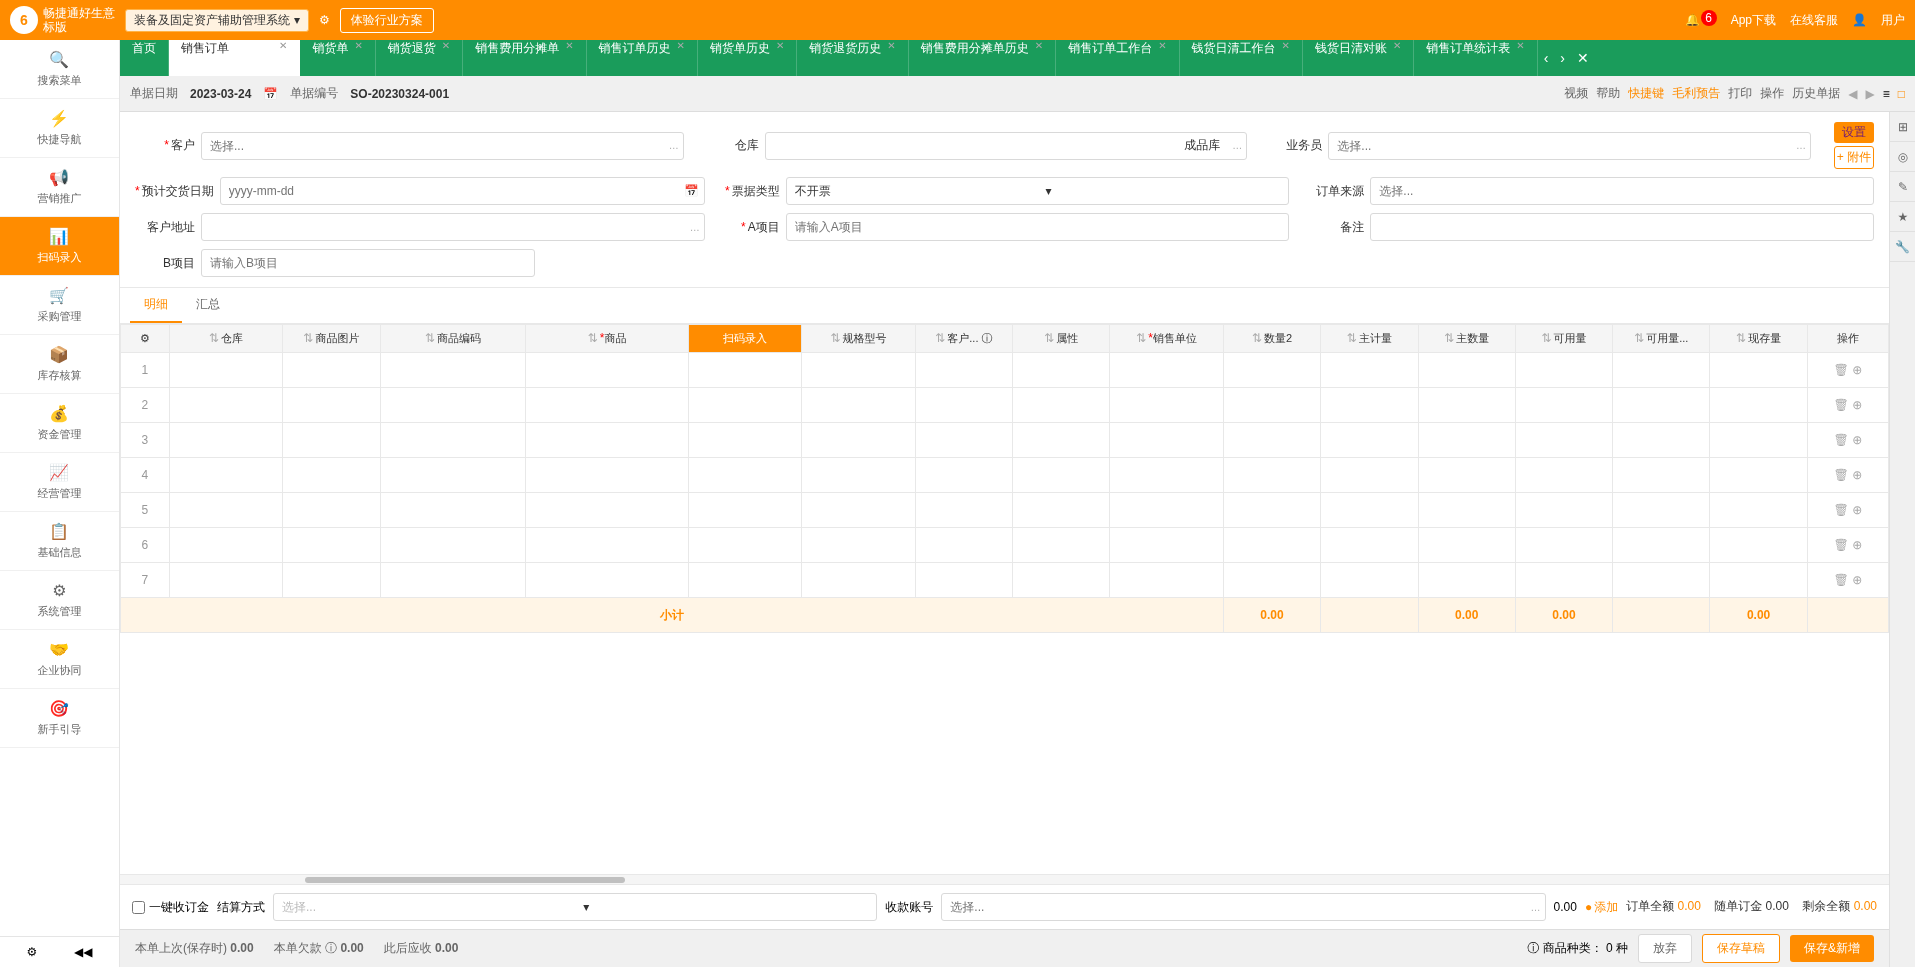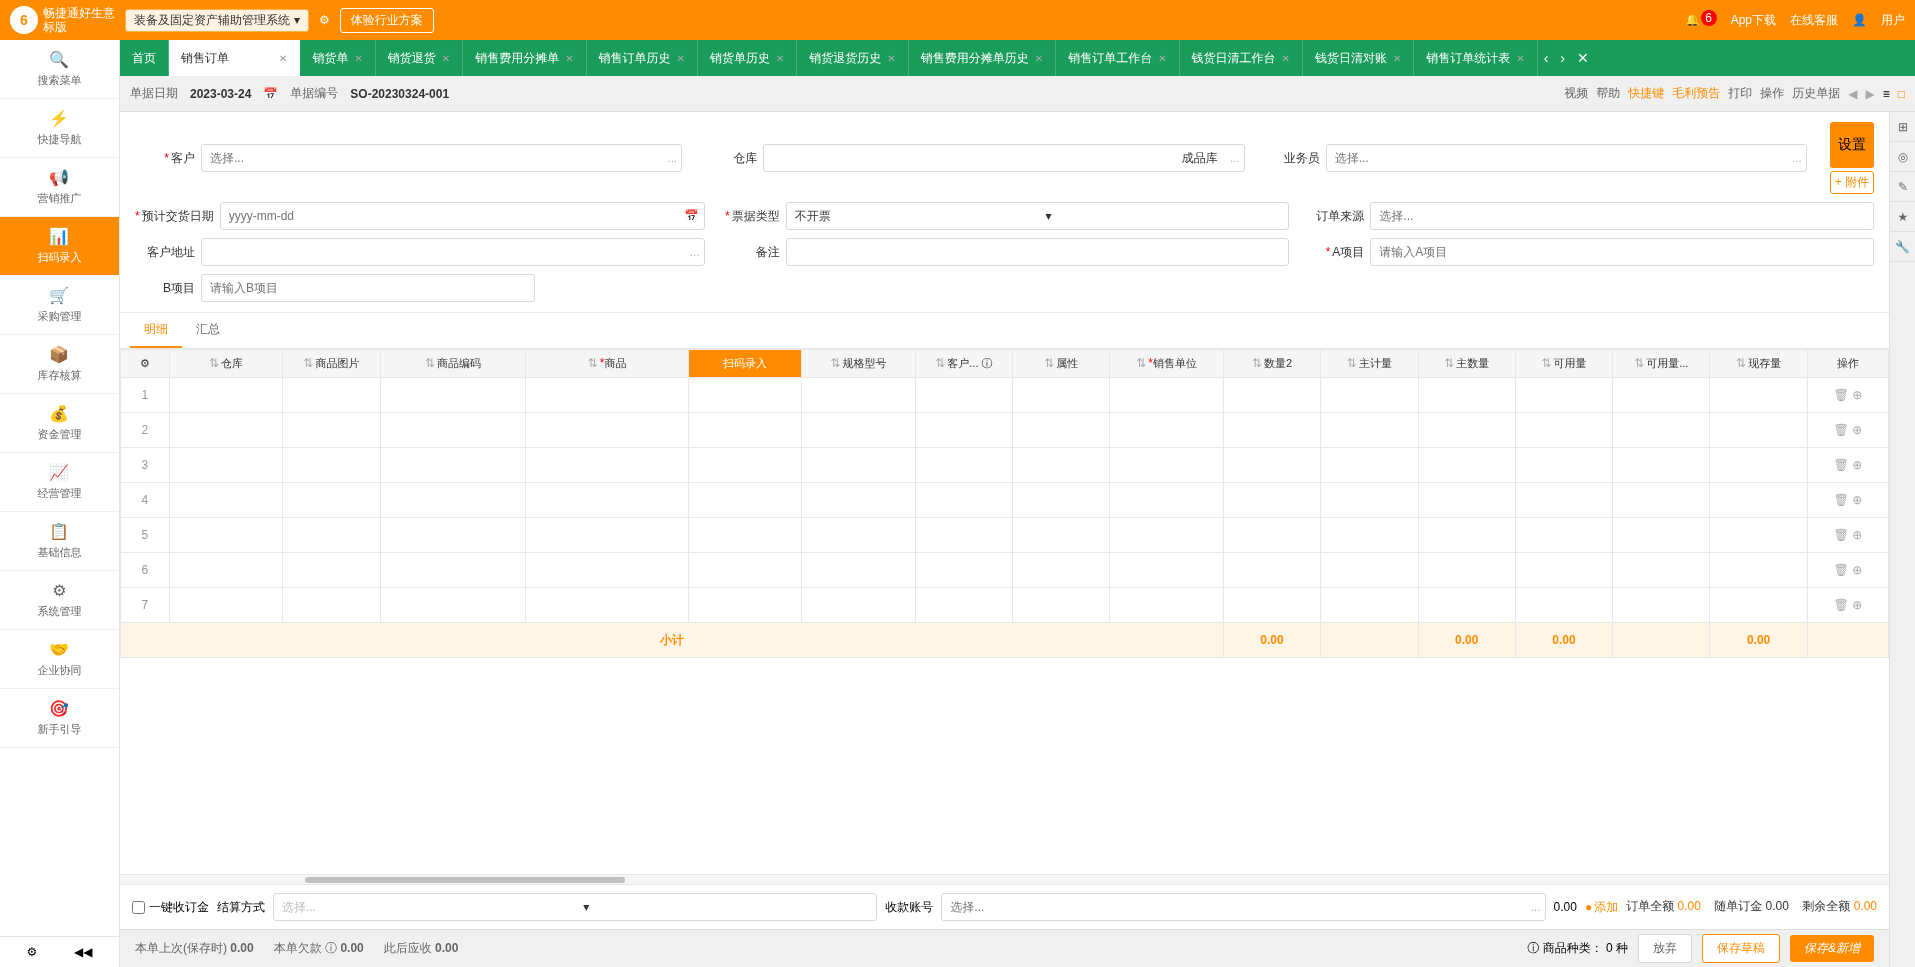--- a/index.html
+++ b/index.html
@@ -104,21 +104,21 @@
       background: #1a9c5b;
       display: flex;
       align-items: center;
       overflow-x: auto;
       flex-shrink: 0;
     }
     .tab-bar::-webkit-scrollbar { display: none; }
     .tab-item {
       height: 36px;
       padding: 0 12px;
-      display: flex; align-items: center; gap: 4px;
+      display: flex; gap: 4px;
       color: #fff;
       cursor: pointer;
       white-space: nowrap;
       font-size: 12px;
       border-right: 1px solid rgba(255,255,255,0.2);
       flex-shrink: 0;
     }
     .tab-item.active {
       background: #fff;
       color: #333;
@@ -300,21 +300,21 @@
     .btn-discard {
       border: 1px solid #d9d9d9; background: #fff; border-radius: 3px;
       padding: 5px 14px; cursor: pointer; color: #666;
     }
     .btn-save-draft {
       border: 1px solid #ff8c00; background: #fff; border-radius: 3px;
       padding: 5px 14px; cursor: pointer; color: #ff8c00;
     }
     .btn-save-new {
       background: #ff8c00; border: none; border-radius: 3px;
-      padding: 5px 14px; cursor: pointer; color: #fff; font-size: 12px; font-style: italic;
+      padding: 5px 14px; cursor: pointer; color: #fff; font-size: 12px;
     }
 
     
     .right-float {
       width: 26px;
       display: flex; flex-direction: column;
       background: #f0f0f0;
       border-left: 1px solid #e0e0e0;
       flex-shrink: 0;
     }
@@ -528,21 +528,21 @@
               </div>
               <div class="form-field">
                 <label>业务员</label>
                 <div class="form-input-wrapper">
                   <input type="text" placeholder="选择..." style="">
                   <span class="form-dots">…</span>
                 </div>
               </div>
 
               <div style="display:flex;flex-direction:column;gap:3px;margin-left:8px;">
-                <button style="background:#ff8c00;border:none;color:#000000;border-radius:3px;padding:14px 8px;cursor:pointer;font-size:14px;">设置</button>
+                <button style="background:#ff8c00;border:none;color:#701a75;border-radius:3px;padding:2px 8px;cursor:pointer;font-size:12px;">设置</button>
                 <button style="background:#fff;border:1px solid #ff8c00;color:#ff8c00;border-radius:3px;padding:2px 0;cursor:pointer;font-size:12px;">+ 附件</button>
               </div>
             </div>
 
             <div class="form-row">
               <div class="form-field">
                 <label class="required">预计交货日期</label>
                 <div class="form-input-wrapper">
                   <input type="text" placeholder="yyyy-mm-dd" style="">
                   <span style="color:#aaa;padding:0 4px;cursor:pointer;">📅</span>
@@ -565,29 +565,29 @@
 
             <div class="form-row">
               <div class="form-field">
                 <label>客户地址</label>
                 <div class="form-input-wrapper">
                   <input type="text" style="">
                   <span class="form-dots">…</span>
                 </div>
               </div>
               <div class="form-field">
+                <label class="required">A项目</label>
+                <div class="form-input-wrapper">
+                  <input type="text" placeholder="请输入A项目" style="">
+                </div>
+              </div>
+              <div class="form-field">
                 <label>备注</label>
                 <div class="form-input-wrapper">
                   <input type="text" style="">
-                </div>
-              </div>
-              <div class="form-field">
-                <label class="required">A项目</label>
-                <div class="form-input-wrapper">
-                  <input type="text" placeholder="请输入A项目" style="">
                 </div>
               </div>
             </div>
 
             <div class="form-row">
               <div class="form-field" style="max-width:400px;">
                 <label>B项目</label>
                 <div class="form-input-wrapper">
                   <input type="text" placeholder="请输入B项目" style="">
                 </div>

